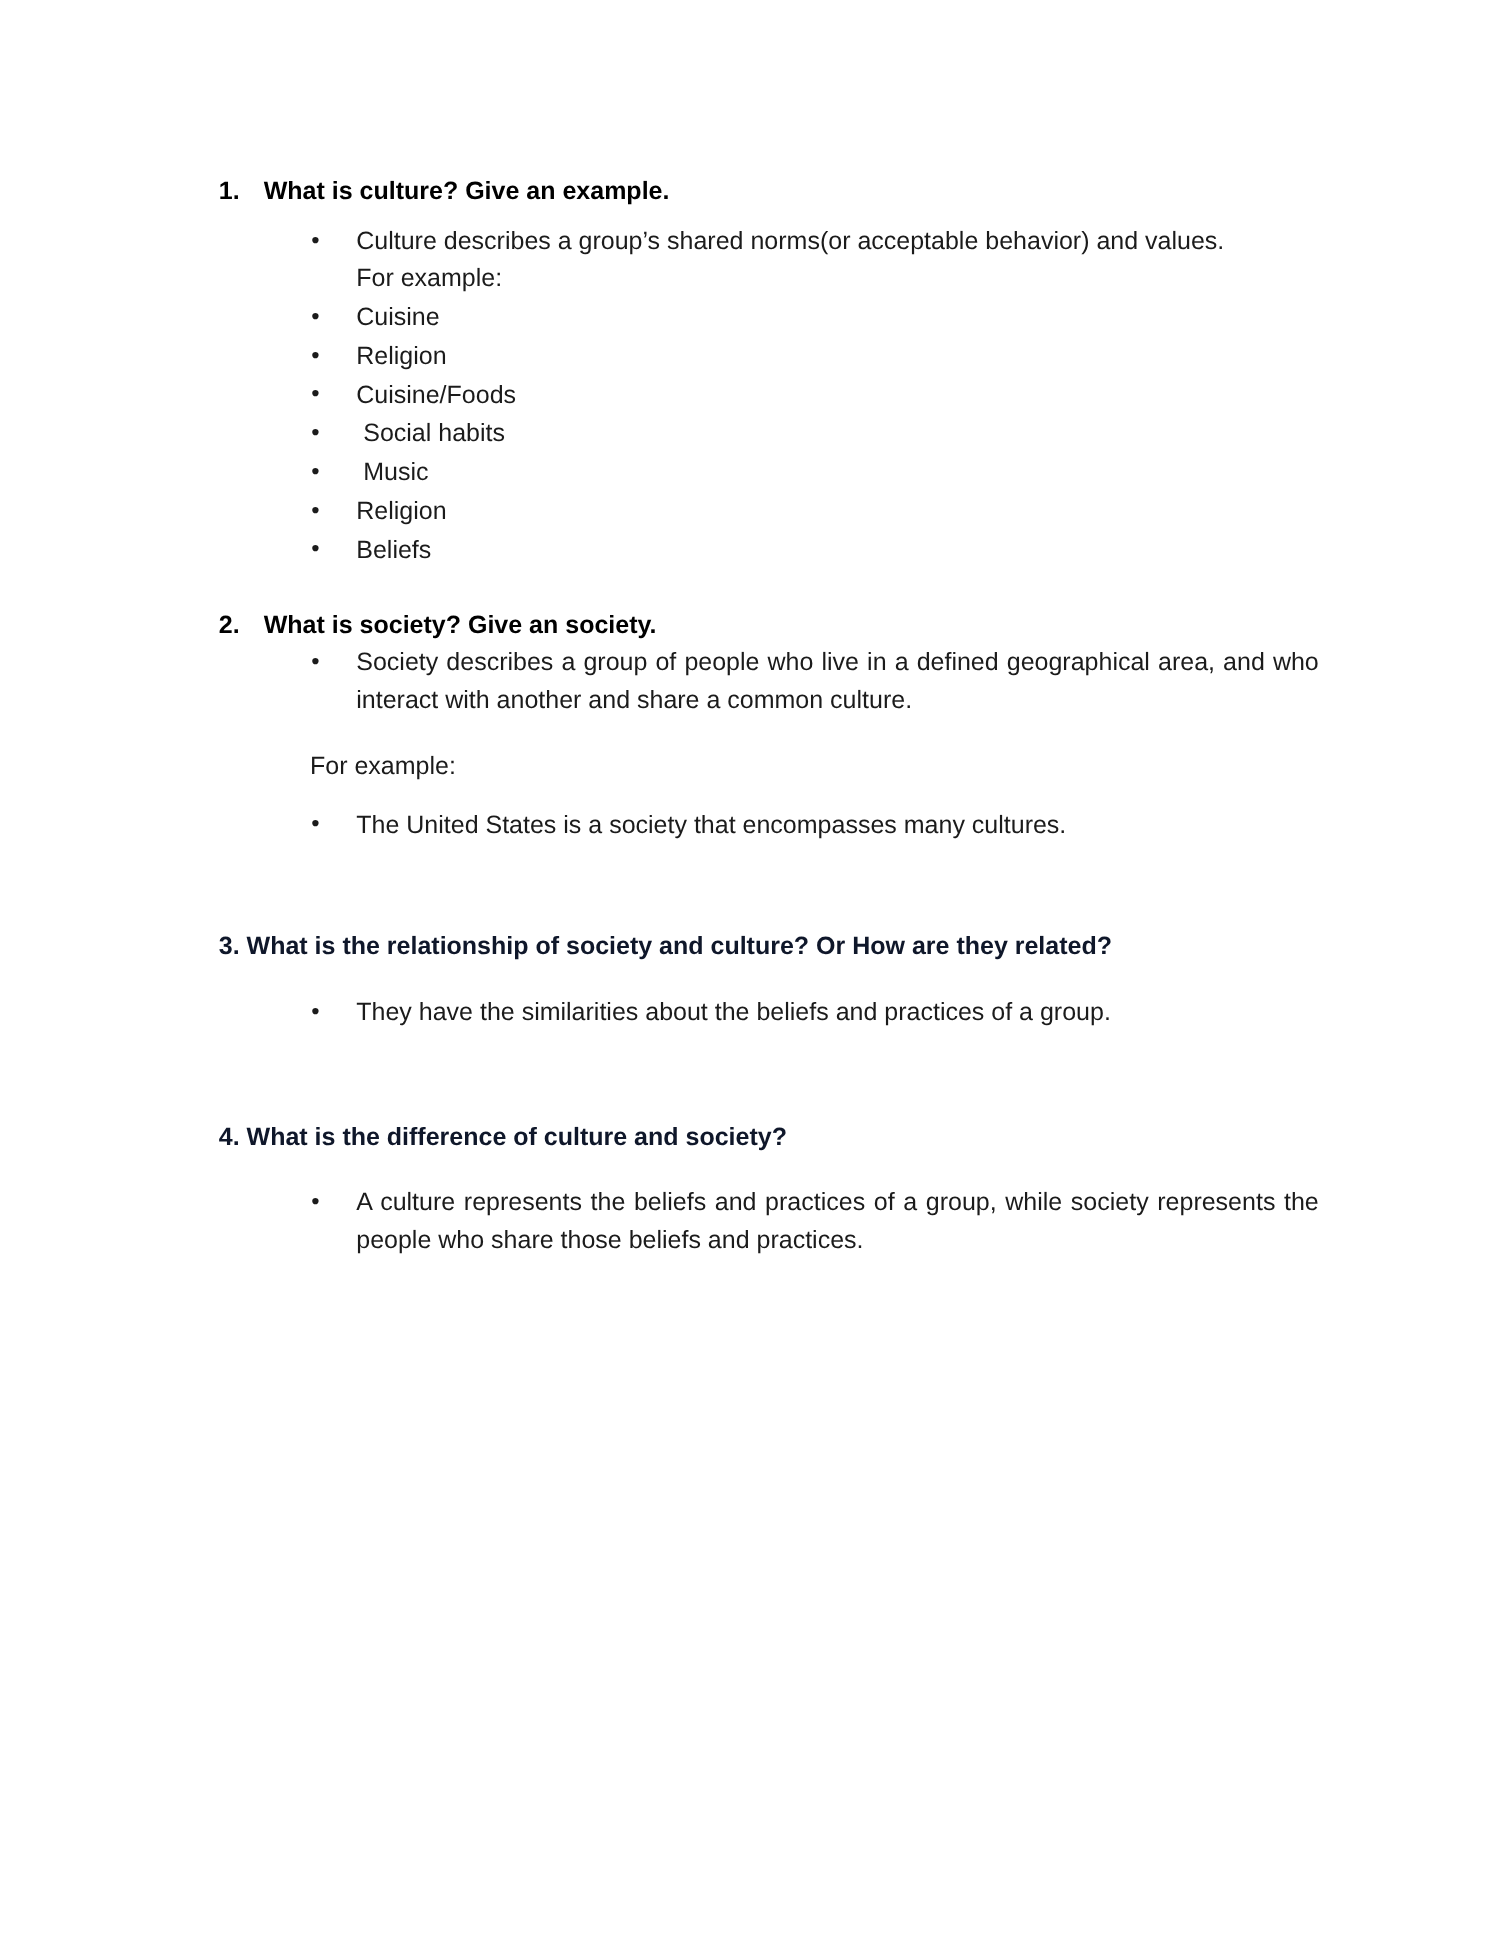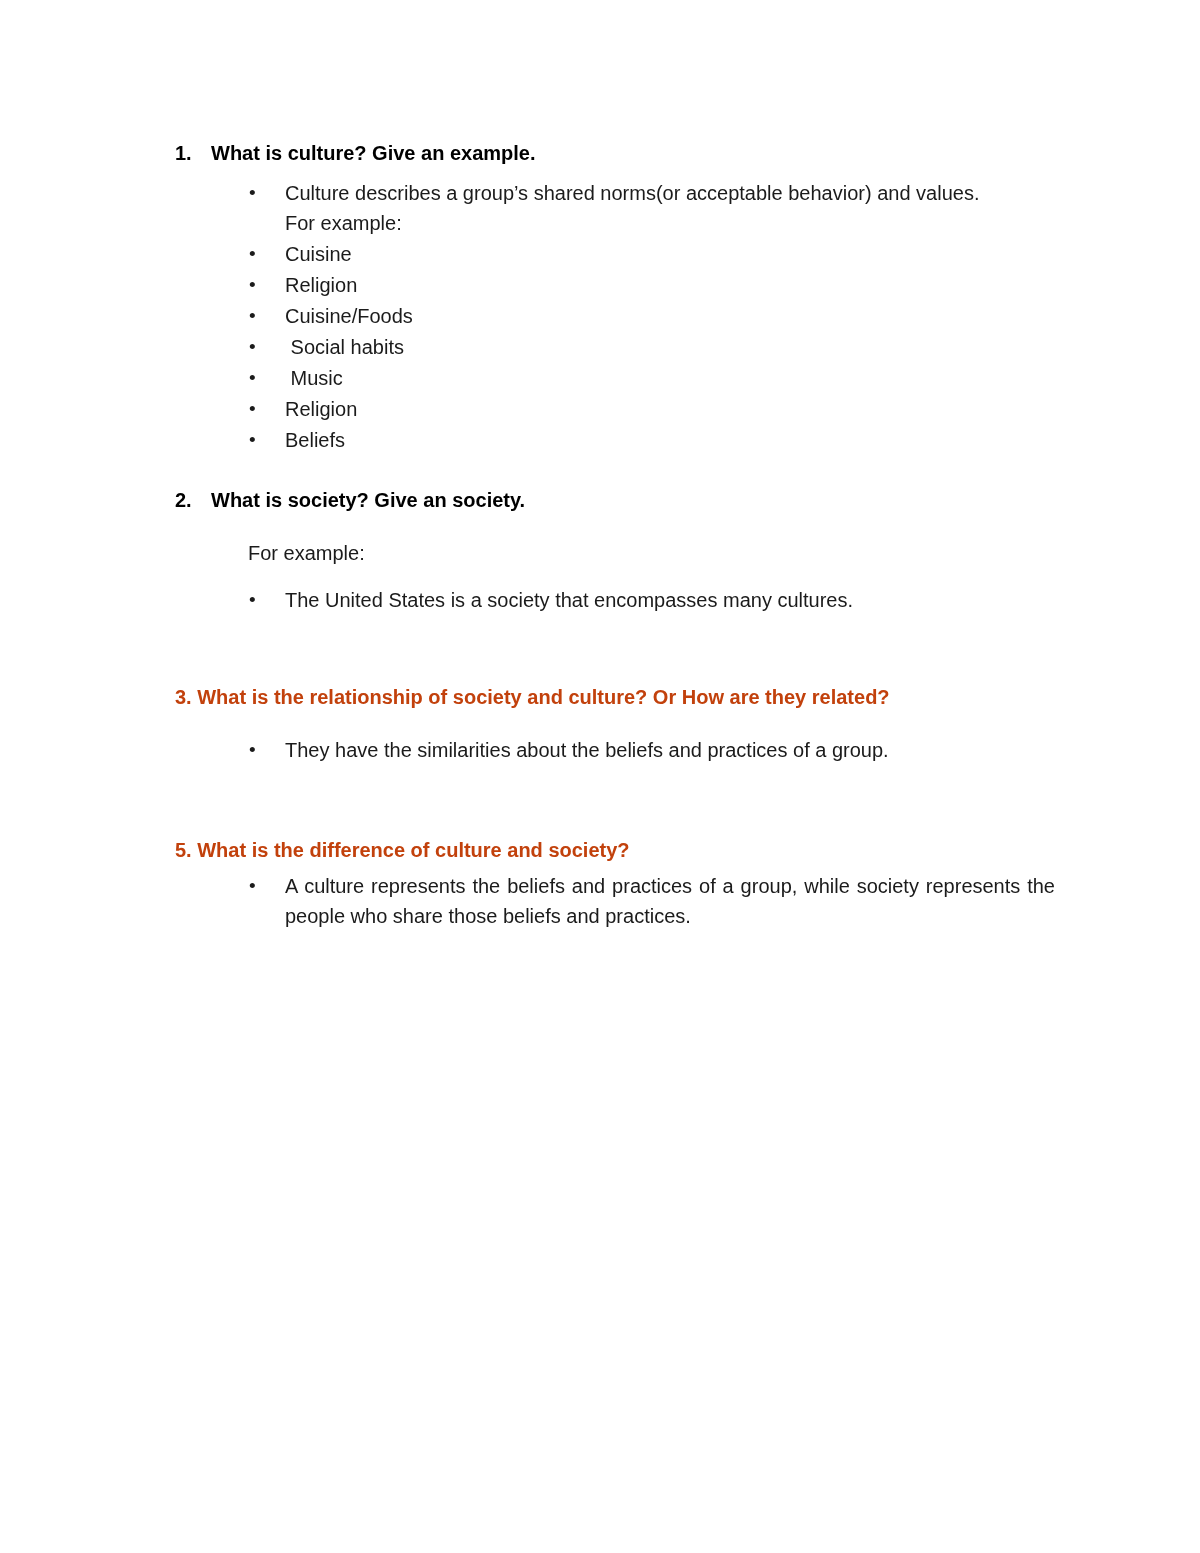--- a/index.html
+++ b/index.html
@@ -28,21 +28,21 @@
     color: #000000;
   }
   .q-num {
     width: 36px;
     flex: 0 0 36px;
   }
   .q-text { flex: 1; }
   
   .q-heading {
     font-weight: 700;
-    color: #c2410c;
+    color: #0f172a;
   }
   
   ul.item-list {
     list-style: none;
     margin-top: 10px;
   }
   ul.item-list > li {
     position: relative;
     padding-left: 110px;
     line-height: 30px;
@@ -80,21 +80,21 @@
   }
   
   .sec-1 { }
   .sec-2 { margin-top: 30px; }
   .sec-2 .bullet-para.first { margin-top: 0; }
   .sec-2 .for-example { margin-top: 23px; }
   .sec-2 .bullet-para.second { margin-top: 17px; }
   .sec-3 { margin-top: 67px; }
   .sec-3 .bullet-para { margin-top: 23px; }
   .sec-4 { margin-top: 70px; }
-  .sec-4 .bullet-para { margin-top: 6px; }
+  .sec-4 .bullet-para { margin-top: 22px; }
 </style>
 </head>
 <body>
 
 <div class="page">
   <div class="content">
 
     <section class="sec-1">
       <div class="question-row">
         <span class="q-num">1.</span>
@@ -127,34 +127,37 @@
           <span class="item-text">Beliefs</span>
         </li>
       </ul>
     </section>
 
     <section class="sec-2">
       <div class="question-row">
         <span class="q-num">2.</span>
         <span class="q-text">What is society? Give an society.</span>
       </div>
+      <div class="bullet-para justify first">
+        <span>Society describes a group of people who live in a defined geographical area, and who interact with another and share a common culture.</span>
+      </div>
       <div class="for-example">For example:</div>
       <div class="bullet-para second">
         <span>The United States is a society that encompasses many cultures.</span>
       </div>
     </section>
 
     <section class="sec-3">
       <div class="q-heading">3. What is the relationship of society and culture? Or How are they related?</div>
       <div class="bullet-para">
         <span>They have the similarities about the beliefs and practices of a group.</span>
       </div>
     </section>
 
     <section class="sec-4">
-      <div class="q-heading">5. What is the difference of culture and society?</div>
+      <div class="q-heading">4. What is the difference of culture and society?</div>
       <div class="bullet-para justify">
         <span>A culture represents the beliefs and practices of a group, while society represents the people who share those beliefs and practices.</span>
       </div>
     </section>
 
   </div>
 </div>
 
 </body></html>

